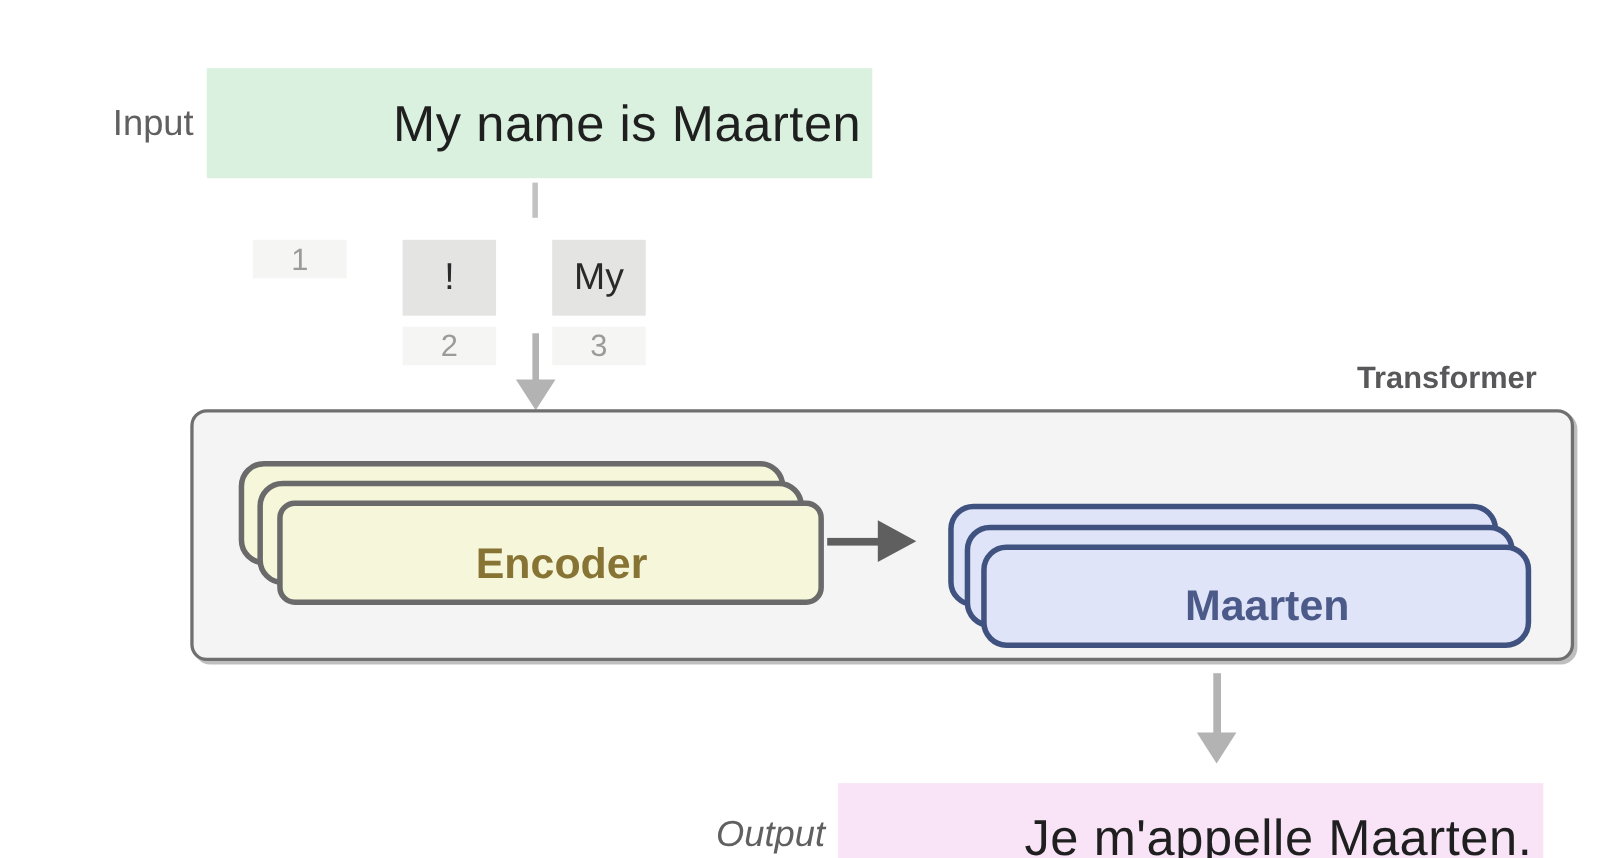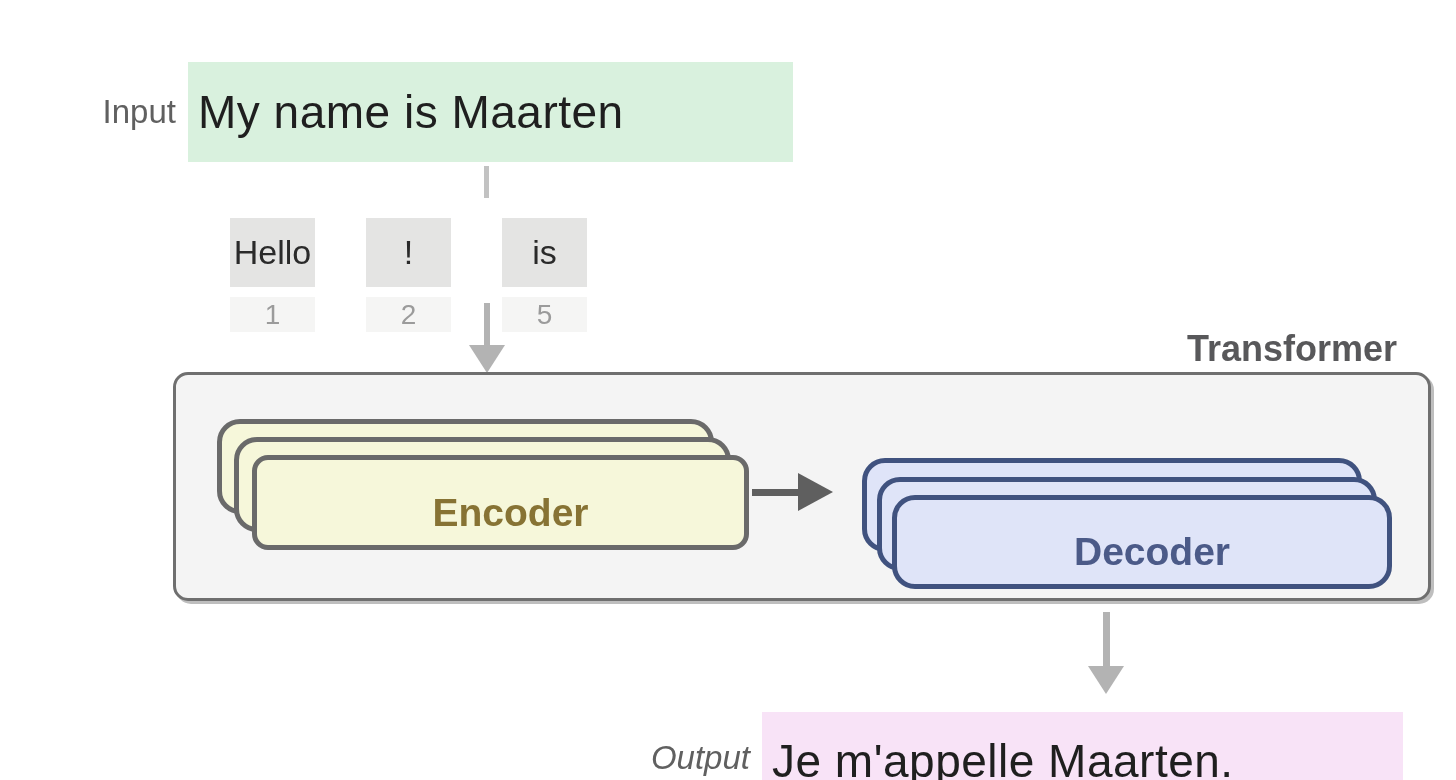--- a/index.html
+++ b/index.html
@@ -22,21 +22,21 @@
     text-align: right;
     line-height: 44px;
     white-space: nowrap;
   }
   #input-label { left: 0; top: 50px; width: 136px; }
 
   .phrase-box {
     position: absolute;
     display: flex;
     align-items: center;
-    justify-content: flex-start;
+    justify-content: flex-end;
     color: #1f1f1f;
     font-size: 46px;
     font-weight: 500;
     letter-spacing: 0.5px;
     white-space: nowrap;
   }
   #input-box {
     left: 148px; top: 22px; width: 605px; height: 100px;
     background: var(--input-bg, #d9f1de);
   }
@@ -108,21 +108,21 @@
     position: absolute;
     left: 133px; top: 332px; width: 1258px; height: 229px;
     background: var(--transformer-bg, #f4f4f4);
     border: 3px solid var(--transformer-border, #6f6f6f);
     border-radius: 15px;
     box-shadow: 3px 3px 0 rgba(110,110,110,0.45);
   }
   #transformer-label {
     position: absolute;
     right: 79px; top: 288px;
-    font-size: 36px;
+    font-size: 28px;
     font-weight: 700;
     color: #58585a;
     white-space: nowrap;
   }
 
   .stack { position: absolute; }
   .card {
     position: absolute;
     border-radius: 23px;
     border: 5px solid #6a6a6a;
@@ -164,30 +164,29 @@
 
   <div id="input-label" class="side-label">Input</div>
   <div id="input-box" class="phrase-box">
     <span>My name is Maarten</span>
   </div>
 
   <div id="connector-line" class="vline"></div>
 
   <div id="token-grid">
     <div class="token">
-      <div class="token-word">Hello</div>
       <div class="token-id">1</div>
     </div>
     <div class="token">
       <div class="token-word">!</div>
       <div class="token-id">2</div>
     </div>
     <div class="token">
-      <div class="token-word">is</div>
-      <div class="token-id">5</div>
+      <div class="token-word">My</div>
+      <div class="token-id">3</div>
     </div>
   </div>
 
   <div id="token-arrow-line" class="vline"></div>
   <div id="token-arrow-head" class="head-down"></div>
 
   <div id="transformer-label">Transformer</div>
   <div id="transformer-box"></div>
 
   <div id="encoder-stack" class="stack">
@@ -198,21 +197,21 @@
     </div>
   </div>
 
   <div id="enc-dec-arrow-line"></div>
   <div id="enc-dec-arrow-head"></div>
 
   <div id="decoder-stack" class="stack">
     <div class="card c-back"></div>
     <div class="card c-middle"></div>
     <div class="card c-front">
-      <div class="card-label-wrap">Decoder</div>
+      <div class="card-label-wrap">Maarten</div>
     </div>
   </div>
 
   <div id="decoder-arrow-line" class="vline"></div>
   <div id="decoder-arrow-head" class="head-down"></div>
 
   <div id="output-label" class="side-label">Output</div>
   <div id="output-box" class="phrase-box">
     <span>Je m'appelle Maarten.</span>
   </div>

